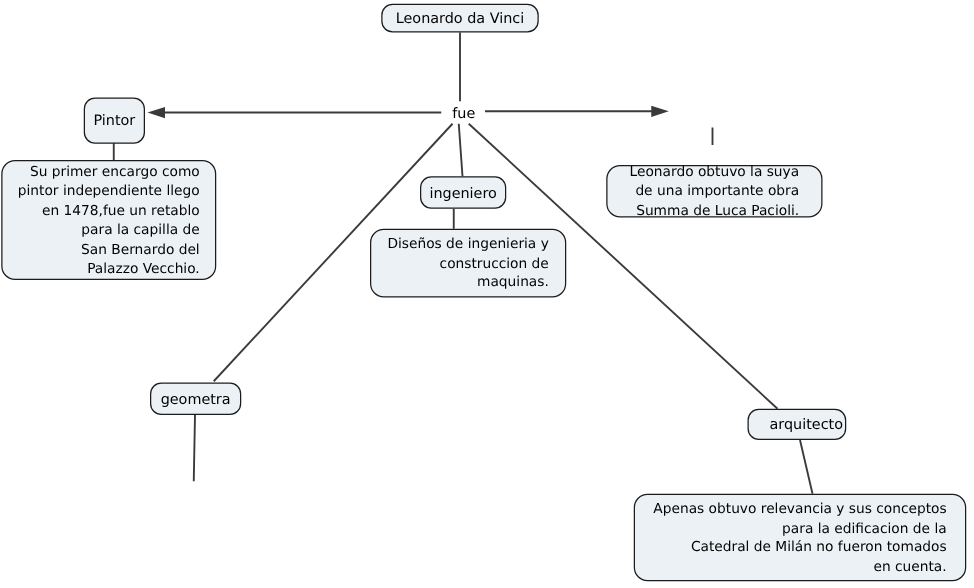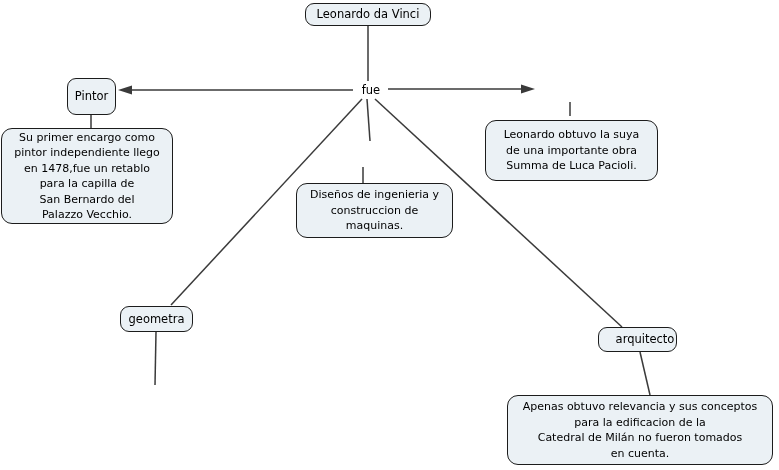--- a/index.html
+++ b/index.html
@@ -29,21 +29,21 @@
   }
   .node {
     position: absolute;
     box-sizing: border-box;
     background: var(--node-fill, #ebf1f5);
     border: 1.5px solid var(--node-border, #1c1c1c);
     color: #000;
     display: flex;
     align-items: center;
     justify-content: center;
-    text-align: center;
+    text-align: right;
     white-space: pre-line;
     cursor: default;
   }
   .concept {
     border-radius: 9px;
     font-size: 11.5px;
     line-height: 13px;
   }
   .desc {
     border-radius: 11px;
@@ -83,33 +83,34 @@
     <line x1="640" y1="352" x2="650" y2="395"></line>
   </svg>
 
   <div class="node concept" style="left:305px; top:3px; width:126px; height:23px;">Leonardo da Vinci</div>
 
   <div class="link-label" style="left:354px; top:81px; width:30px; height:17px;">fue</div>
 
   <div class="node concept" style="left:67px; top:78px; width:49px; height:37px;">Pintor</div>
 
 
+  <div class="node concept" style="left:336px; top:141px; width:69px; height:26px;">ingeniero</div>
 
   <div class="node concept" style="left:120px; top:306px; width:73px; height:26px;">geometra</div>
 
   <div class="node concept" style="left:598px; top:327px; width:79px; height:25px;padding-left:15px;">arquitecto</div>
 
   <div class="node desc" style="left:1px; top:128px; width:172px; height:96px;">Su primer encargo como
 pintor independiente llego
 en 1478,fue un retablo
 para la capilla de
 San Bernardo del
 Palazzo Vecchio.</div>
 
-  <div class="node desc" style="left:485px; top:120px; width:173px; height:61px;">Leonardo obtuvo la suya
+  <div class="node desc" style="left:485px; top:132px; width:173px; height:42px;">Leonardo obtuvo la suya
 de una importante obra
 Summa de Luca Pacioli.</div>
 
   <div class="node desc" style="left:296px; top:183px; width:157px; height:55px;">Diseños de ingenieria y
 construccion de
 maquinas.</div>
 
 
   <div class="node desc" style="left:507px; top:395px; width:266px; height:70px;">Apenas obtuvo relevancia y sus conceptos
 para la edificacion de la

